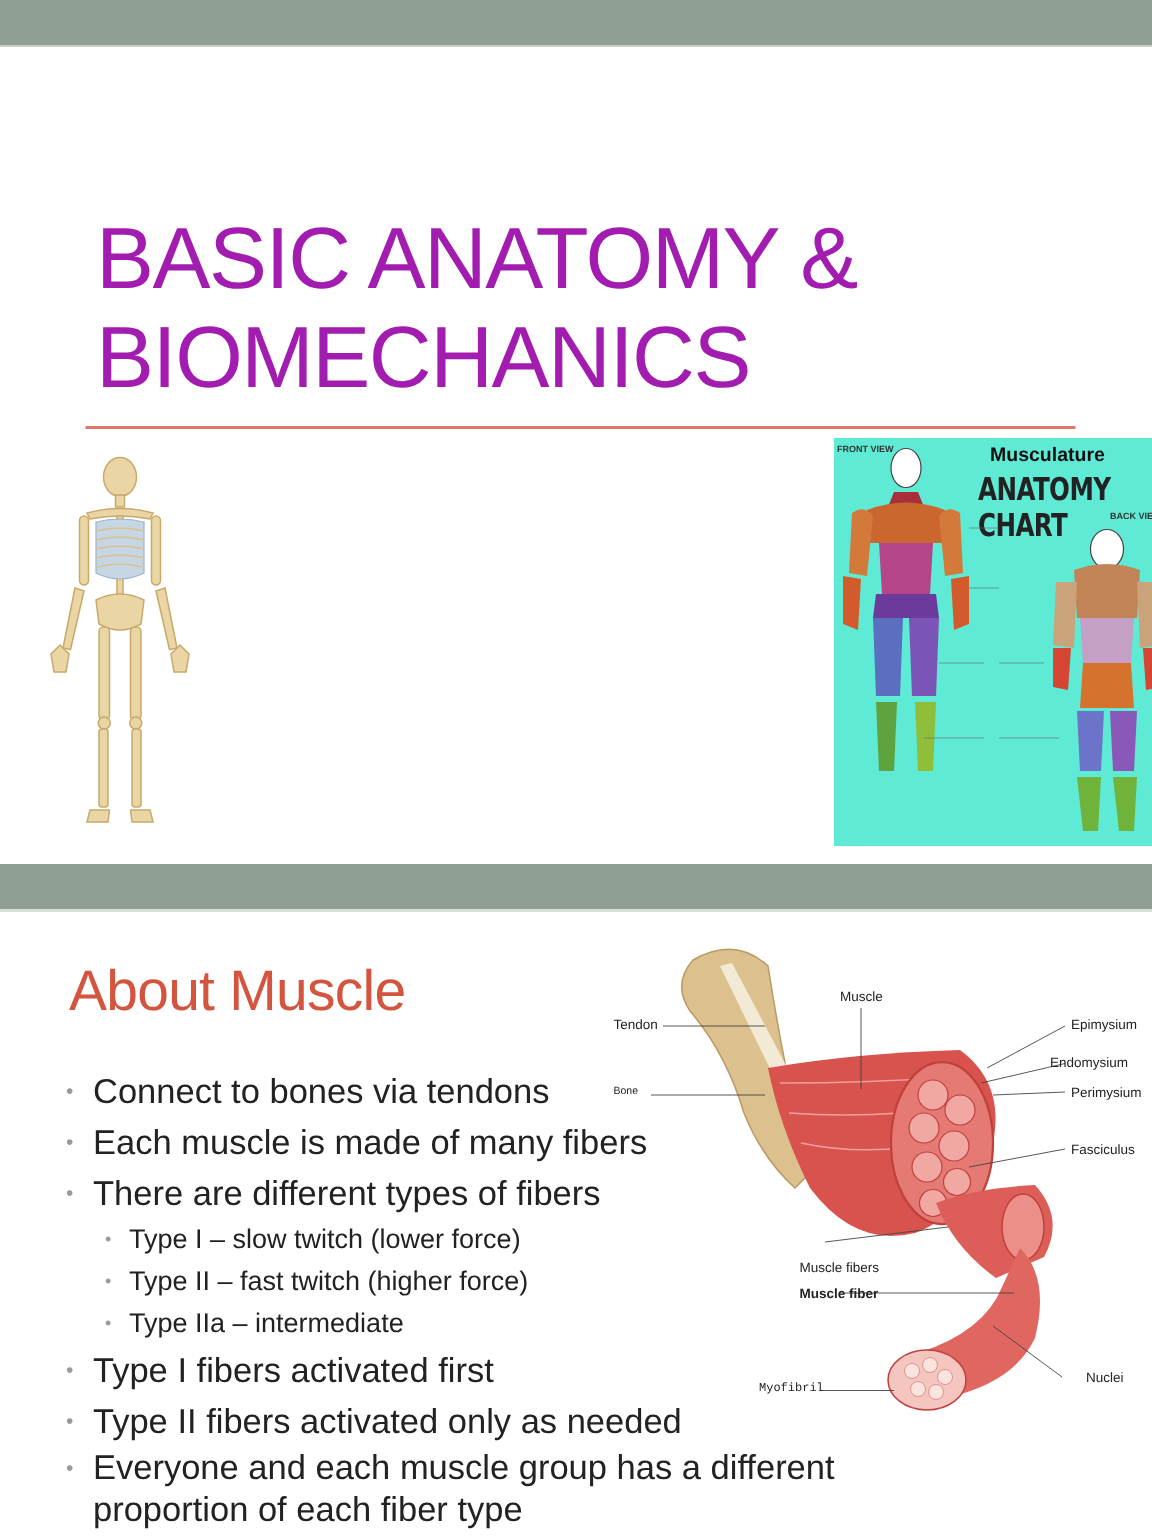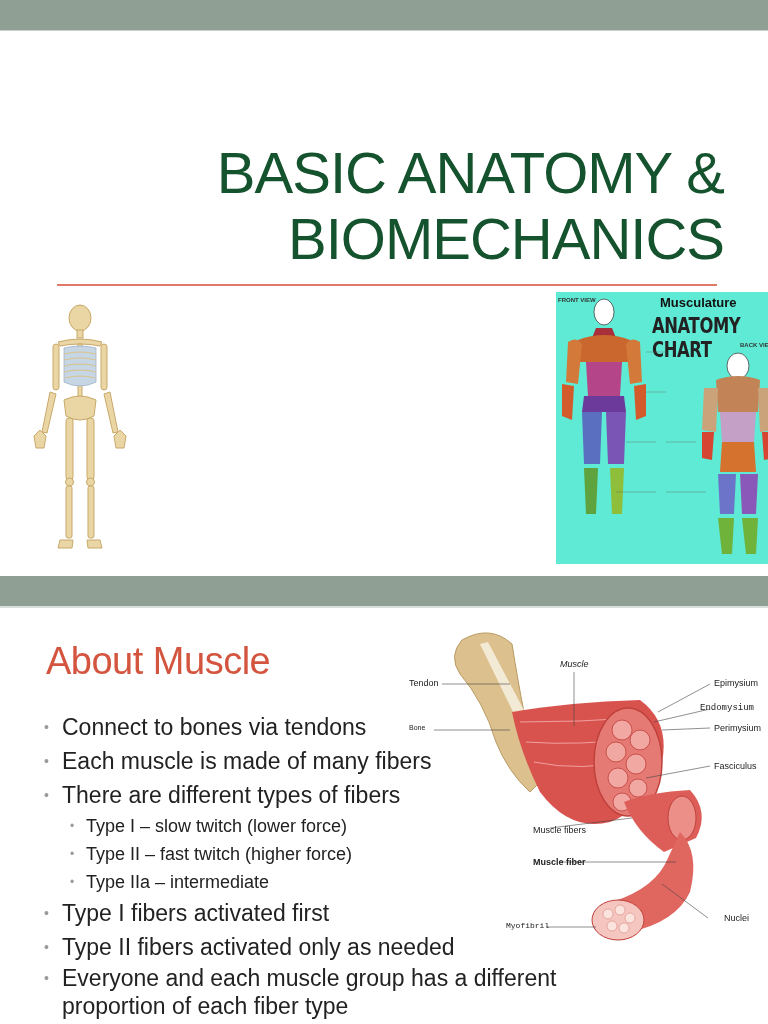--- a/index.html
+++ b/index.html
@@ -6,22 +6,22 @@
   body {
     width: 768px; height: 1024px; overflow: hidden; background: #ffffff;
     font-family: "Liberation Sans", sans-serif; position: relative;
   }
   .band { position: absolute; left: 0; width: 768px; background: #909f94; }
   .band-top { top: 0; height: 30px; border-bottom: 1px solid #c9d1cb; }
   .band-mid { top: 576px; height: 30px; border-bottom: 2px solid #d9dfda; }
 
   .slide1-title {
     position: absolute; left: 64px; top: 140px; width: 660px;
-    color: #14532d; font-size: 58px; line-height: 66px; letter-spacing: -1px;
-    font-weight: normal; margin: 0; text-align: right;
+    color: #a21caf; font-size: 58px; line-height: 66px; letter-spacing: -1px;
+    font-weight: normal; margin: 0;
   }
   .slide1-rule {
     position: absolute; left: 57px; top: 284px; width: 660px; height: 2px;
     background: #e07a68;
   }
 
   .skeleton { position: absolute; left: 20px; top: 300px; width: 130px; height: 260px; }
   .chart {
     position: absolute; left: 556px; top: 292px; width: 226px; height: 272px;
     background: #5eead4;
@@ -206,22 +206,22 @@
       <line x1="310" y1="106" x2="262" y2="108"></line>
       <line x1="310" y1="144" x2="246" y2="156"></line>
       <line x1="150" y1="206" x2="232" y2="196"></line>
       <line x1="160" y1="240" x2="276" y2="240"></line>
       <line x1="146" y1="305" x2="196" y2="305"></line>
       <line x1="308" y1="296" x2="262" y2="262"></line>
     </g>
   </svg>
   <span class="diag-label" style="left:9px;top:56px;">Tendon</span>
   <span class="diag-label" style="left:9px;top:102px;font-size:7px;">Bone</span>
-  <span class="diag-label" style="left:160px;top:37px;font-style:italic;">Muscle</span>
+  <span class="diag-label" style="left:160px;top:37px;">Muscle</span>
   <span class="diag-label" style="left:314px;top:56px;">Epimysium</span>
-  <span class="diag-label" style="left:300px;top:81px;font-family:Liberation Mono, monospace;">Endomysium</span>
+  <span class="diag-label" style="left:300px;top:81px;">Endomysium</span>
   <span class="diag-label" style="left:314px;top:101px;">Perimysium</span>
   <span class="diag-label" style="left:314px;top:139px;">Fasciculus</span>
-  <span class="diag-label" style="left:133px;top:203px;text-align:center;">Muscle fibers</span>
+  <span class="diag-label" style="left:133px;top:218px;text-align:center;">Muscle fibers</span>
   <span class="diag-label" style="left:133px;top:235px;font-weight:bold;">Muscle fiber</span>
   <span class="diag-label" style="left:106px;top:299px;font-size:8px;font-family:Liberation Mono, monospace;">Myofibril</span>
   <span class="diag-label" style="left:312px;top:291px;margin-left:12px;">Nuclei</span>
 </div>
 
 </body></html>

